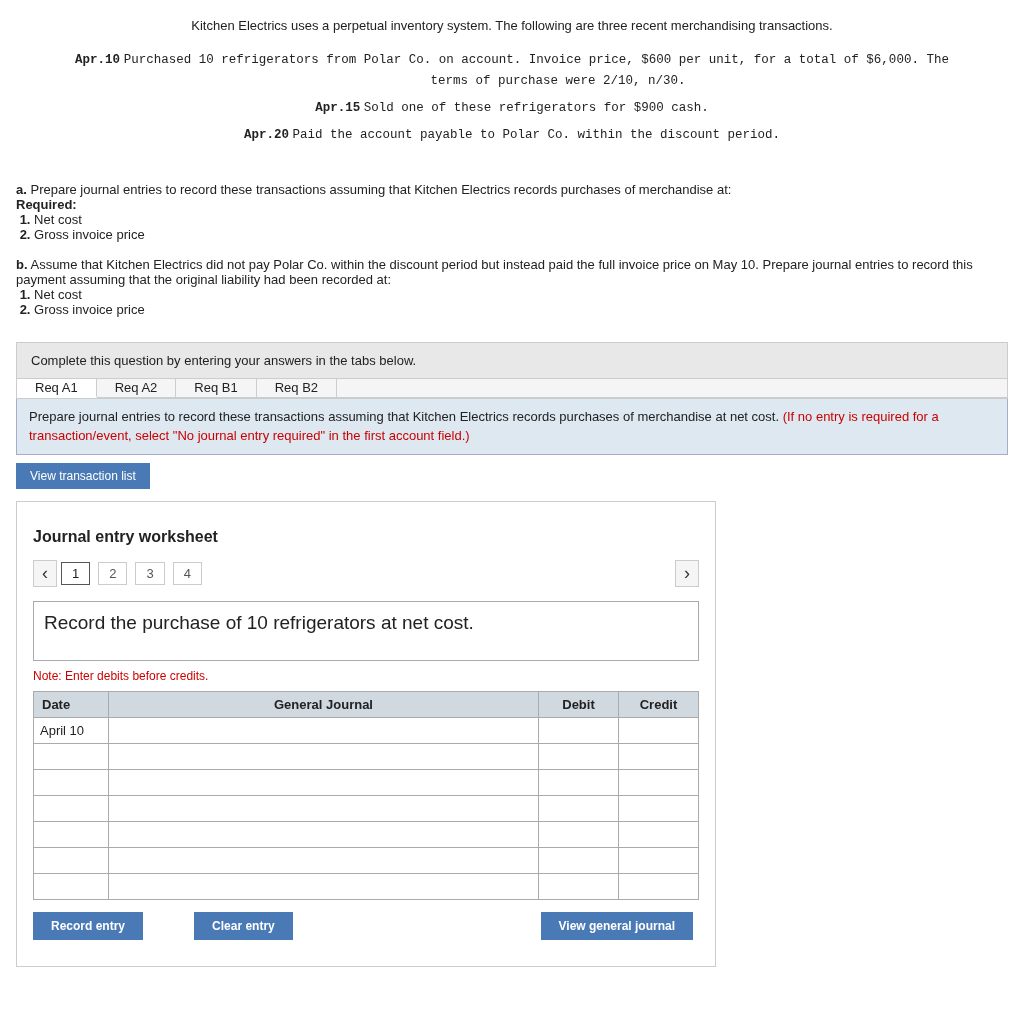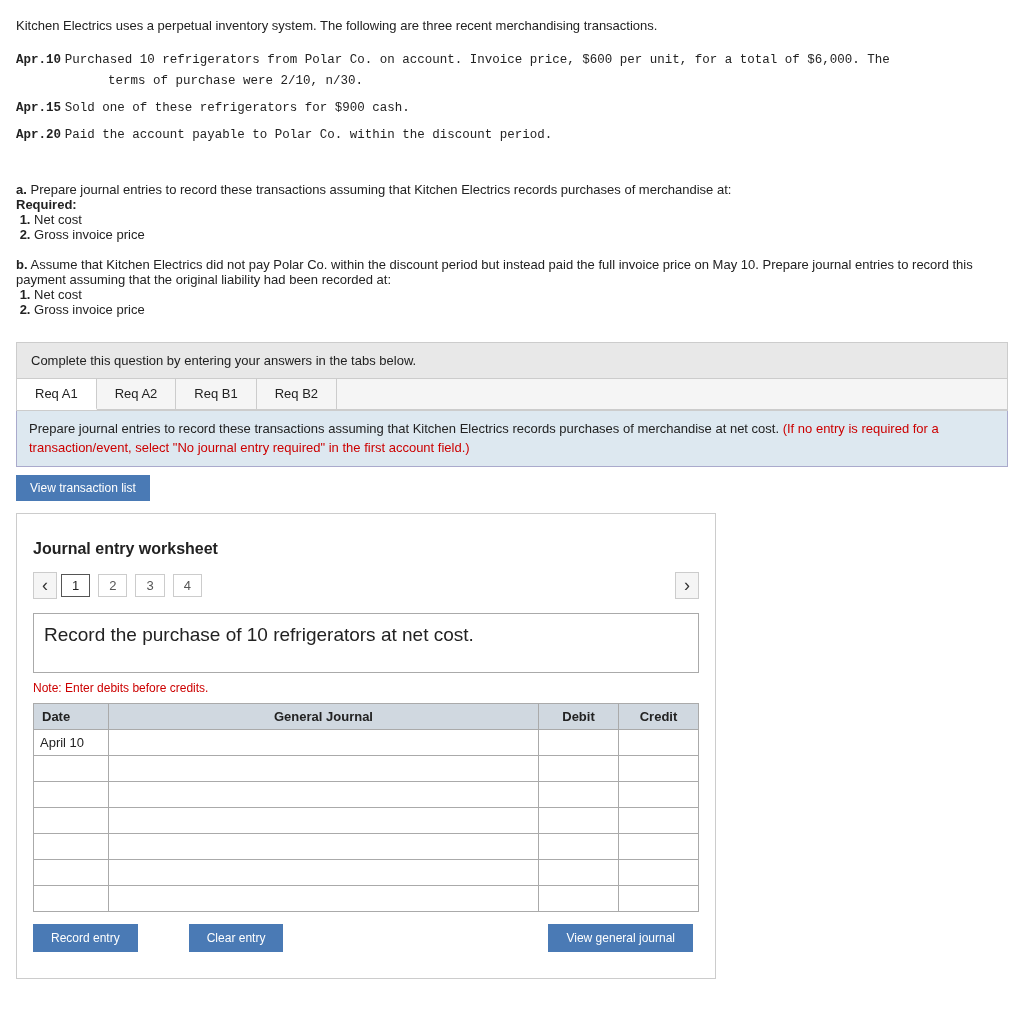--- a/index.html
+++ b/index.html
@@ -10,20 +10,21 @@
       color: #222;
       padding: 16px;
       width: 1024px;
     }
     .problem-text {
       margin-bottom: 12px;
       line-height: 1.6;
     }
     .problem-text p {
       margin-bottom: 6px;
+      text-align: center;
     }
     .monospace {
       font-family: 'Courier New', monospace;
       font-size: 12.5px;
     }
     .bold { font-weight: bold; }
     .indent { margin-left: 32px; }
     .required-section {
       margin-top: 10px;
       margin-bottom: 10px;
@@ -40,21 +41,21 @@
       border: 1px solid #ccc;
       border-top: none;
       margin-bottom: 0;
     }
     .tabs-row {
       display: flex;
       border-bottom: 1px solid #ccc;
       background: #f5f5f5;
     }
     .tab {
-      padding: 7px 18px;
+      padding: 1px 18px;
       border-right: 1px solid #ccc;
       cursor: pointer;
       font-size: 13px;
       background: #f5f5f5;
     }
     .tab.active {
       background: #fff;
       border-bottom: 2px solid #fff;
       margin-bottom: -1px;
       font-weight: normal;
@@ -170,21 +171,21 @@
     .col-date { width: 75px; }
     .col-journal { width: auto; }
     .col-debit { width: 80px; }
     .col-credit { width: 80px; }
     .action-btn {
       padding: 7px 18px;
       font-size: 12px;
       border: none;
       cursor: pointer;
       color: #fff;
-      font-weight: normal;
+      font-weight: bold;
     }
     .btn-record { background: #4a7ab5; margin-right: 8px; }
     .btn-clear { background: #4a7ab5; margin-right: 8px; margin-left: 43px; }
     .btn-view { background: #4a7ab5; margin-left: auto; }
     .action-row {
       display: flex;
       align-items: center;
       width: 660px;
     }
     .spacer { flex: 1; }

